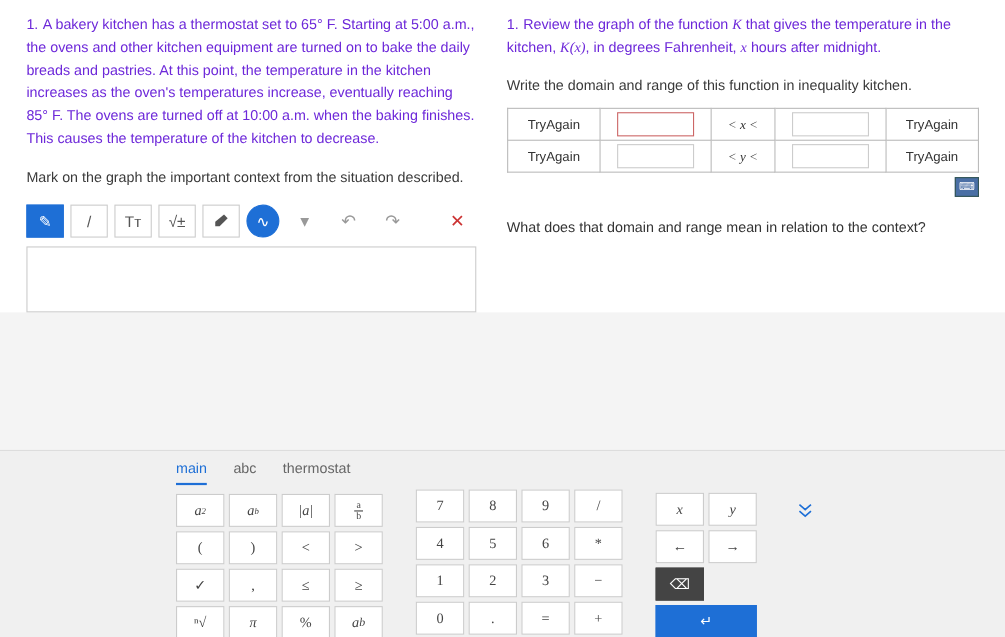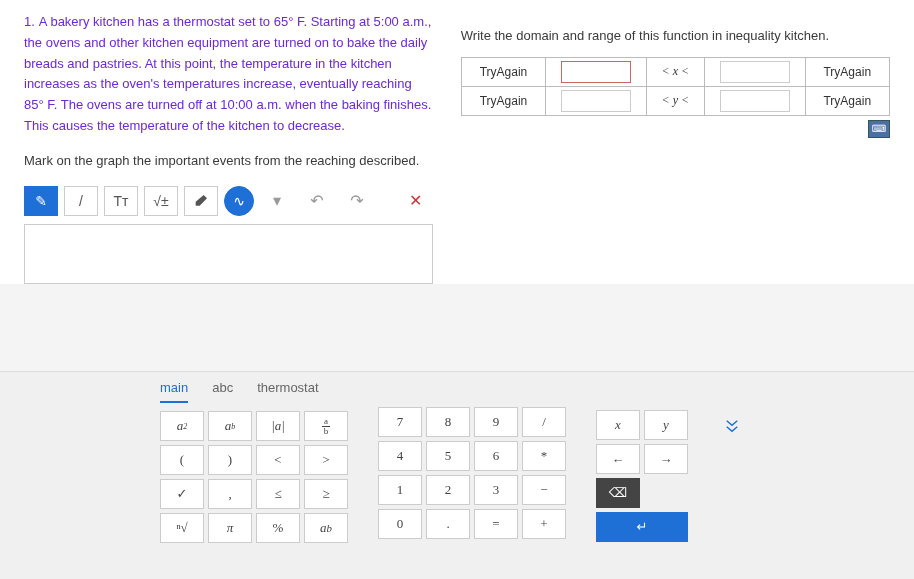--- a/index.html
+++ b/index.html
@@ -100,21 +100,21 @@
 
   
   .kp-wrap {
     background: #f0f0f0;
     border-top: 1px solid #ddd;
     padding: 8px 24px 0 160px;
     display: flex;
     gap: 30px;
     position: absolute;
     bottom: 0; left: 0; right: 0;
-    height: 208px;
+    height: 170px;
   }
   .kp-col { display:flex; flex-direction:column; }
   .kp-tabs { display:flex; gap: 24px; font-size:13px; color:#666; margin-bottom:8px; }
   .kp-tab { padding-bottom:6px; cursor:pointer; }
   .kp-tab.active { color:#1e6fd6; border-bottom:2px solid #1e6fd6; }
   .kp-grid { display:grid; grid-template-columns: repeat(4, 44px); grid-auto-rows: 30px; gap:4px; }
   .kp-grid.num { grid-template-columns: repeat(4, 44px); }
   .kp-grid.nav { grid-template-columns: repeat(2, 44px); margin-top: 30px; }
   .kbtn {
     border:1px solid #ccc; background:#fff;
@@ -139,21 +139,21 @@
 <body>
 
 <div class="page">
 
   <div class="cols">
 
     <div class="col-left">
       <p class="para">
         <span class="num">1.</span><span>A bakery kitchen has a thermostat set to 65° F. Starting at 5:00 a.m., the ovens and other kitchen equipment are turned on to bake the daily breads and pastries. At this point, the temperature in the kitchen increases as the oven's temperatures increase, eventually reaching 85° F. The ovens are turned off at 10:00 a.m. when the baking finishes. This causes the temperature of the kitchen to decrease.</span>
       </p>
-      <p class="sub">Mark on the graph the important events from the reaching described.</p>
+      <p class="sub">Mark on the graph the important context from the situation described.</p>
 
       <div class="toolbar">
         <div class="tbtn active">✎</div>
         <div class="tbtn">/</div>
         <div class="tbtn">Tт</div>
         <div class="tbtn">√±</div>
         <div class="tbtn">
           <svg viewBox="0 0 24 24">
               <path fill="#555" d="M16 3l5 5-11 11H4v-6z"></path>
             </svg>
@@ -163,20 +163,23 @@
         <div class="tbtn undo">↶</div>
         <div class="tbtn redo">↷</div>
         <div style="flex:1"></div>
         <div class="tbtn close">✕</div>
       </div>
 
       <div class="work-area"></div>
     </div>
 
     <div class="col-right">
+      <p class="para">
+        <span class="num">1.</span><span>Review the graph of the function </span><em class="math">K</em><span> that gives the temperature in the kitchen, </span><em class="math">K(x)</em><span>, in degrees Fahrenheit, </span><em class="math">x</em><span> hours after midnight.</span>
+      </p>
       <p class="sub">Write the domain and range of this function in inequality kitchen.</p>
 
       <table class="entry-table">
         <tbody>
         <tr>
           <td>TryAgain</td>
           <td class="inputcell first"><input style=""></td>
           <td class="op">&lt;  x  &lt;</td>
           <td class="inputcell"><input style=""></td>
           <td>TryAgain</td>
@@ -186,20 +189,21 @@
           <td class="inputcell"><input style=""></td>
           <td class="op">&lt;  y  &lt;</td>
           <td class="inputcell"><input style=""></td>
           <td>TryAgain</td>
         </tr>
       </tbody>
         </table>
       <div class="kb-icon">⌨</div>
       <div style="clear:both"></div>
 
+      <p class="q2">What does that domain and range mean in relation to the context?</p>
     </div>
   </div>
 </div>
 
 <div class="kp-wrap">
 
   <div class="kp-col">
     <div class="kp-tabs">
       <div class="kp-tab active">main</div>
       <div class="kp-tab">abc</div>

